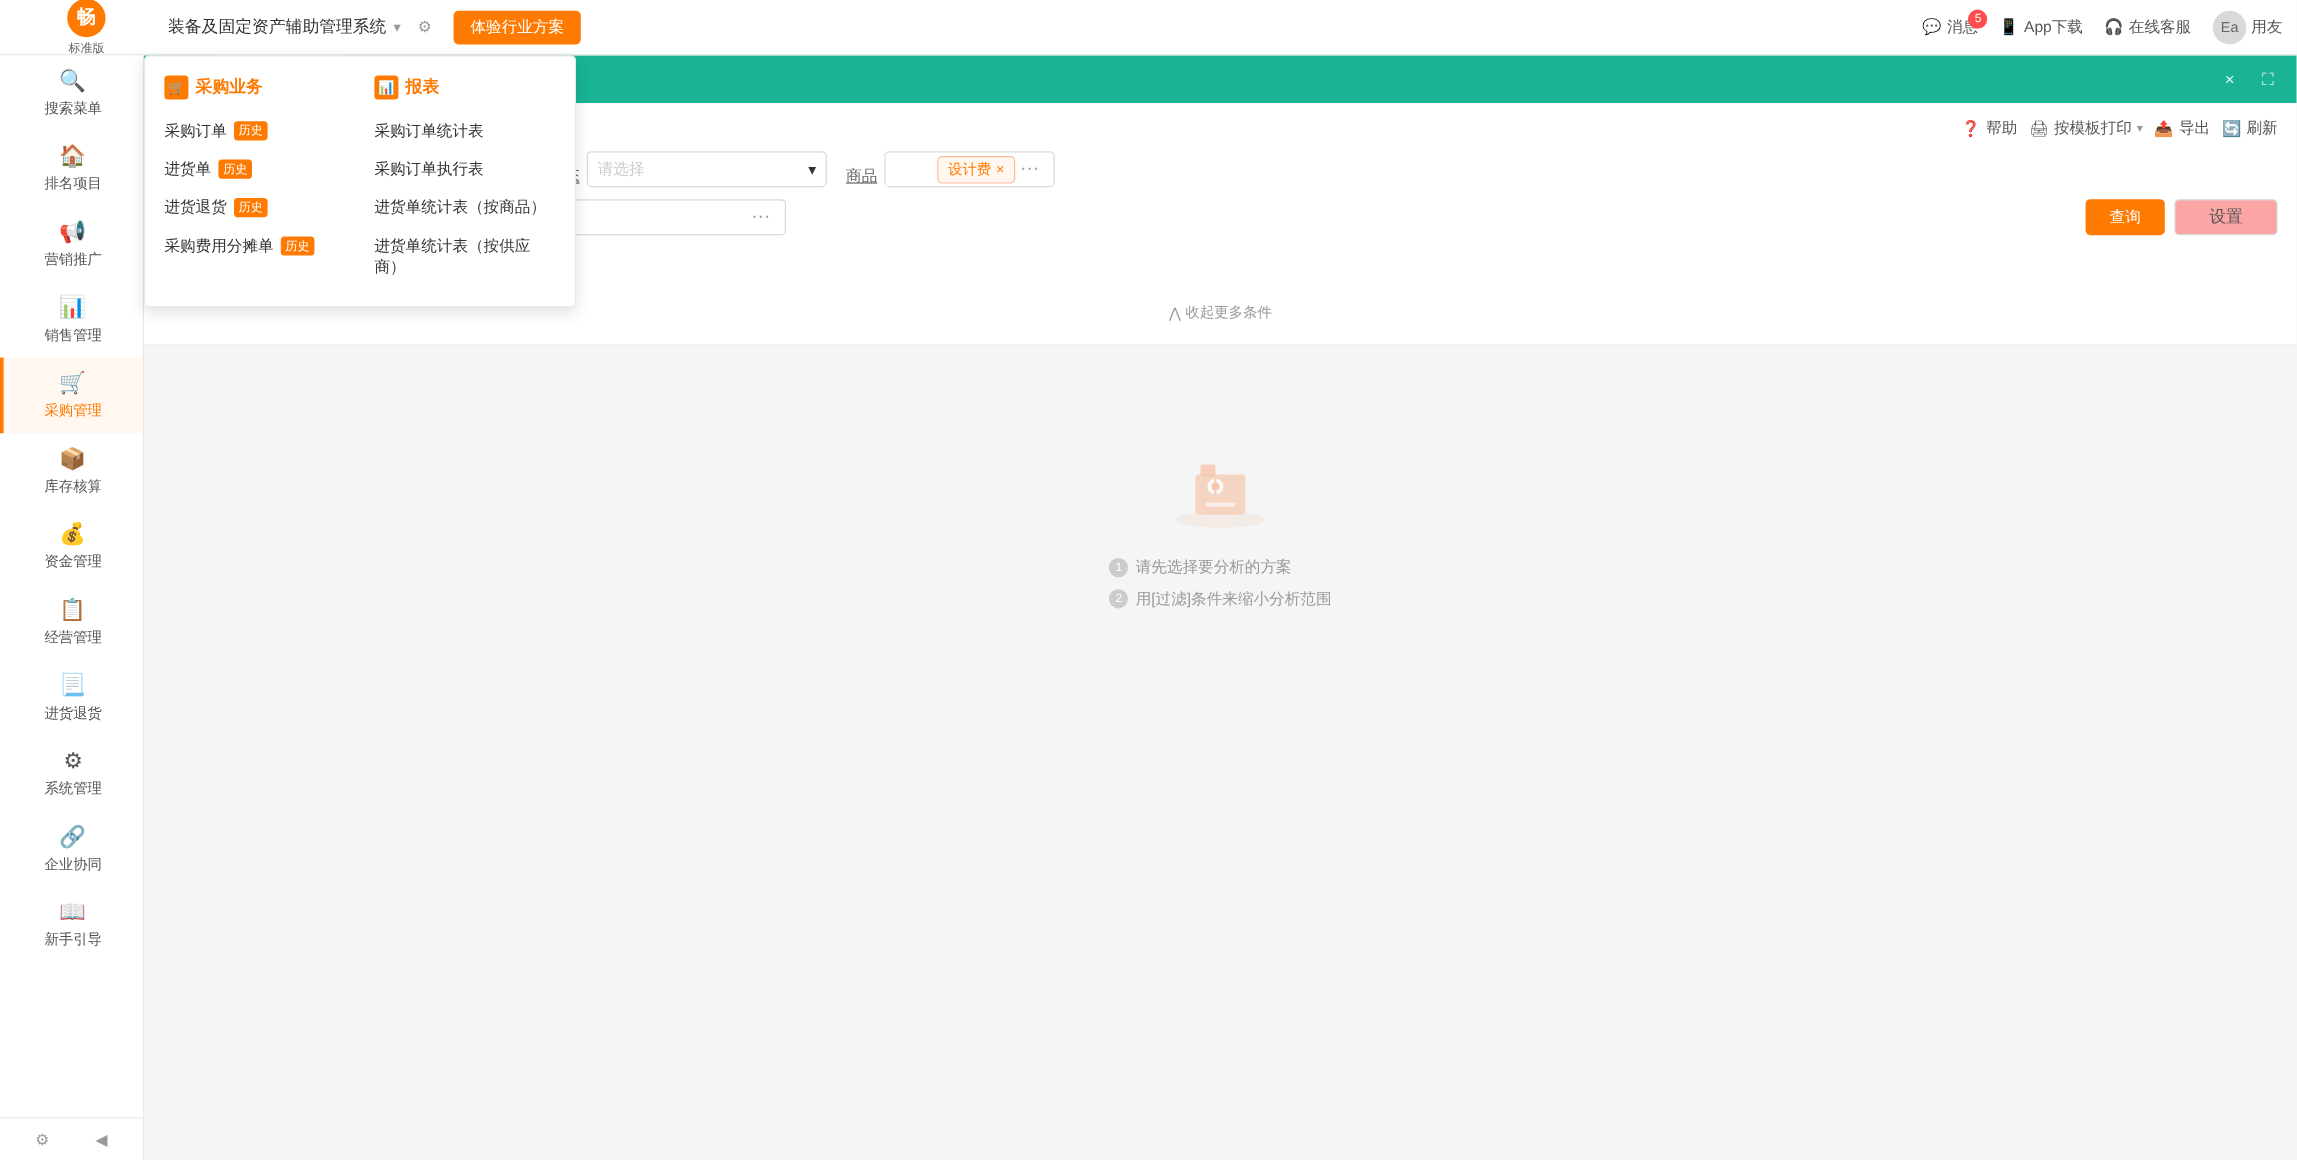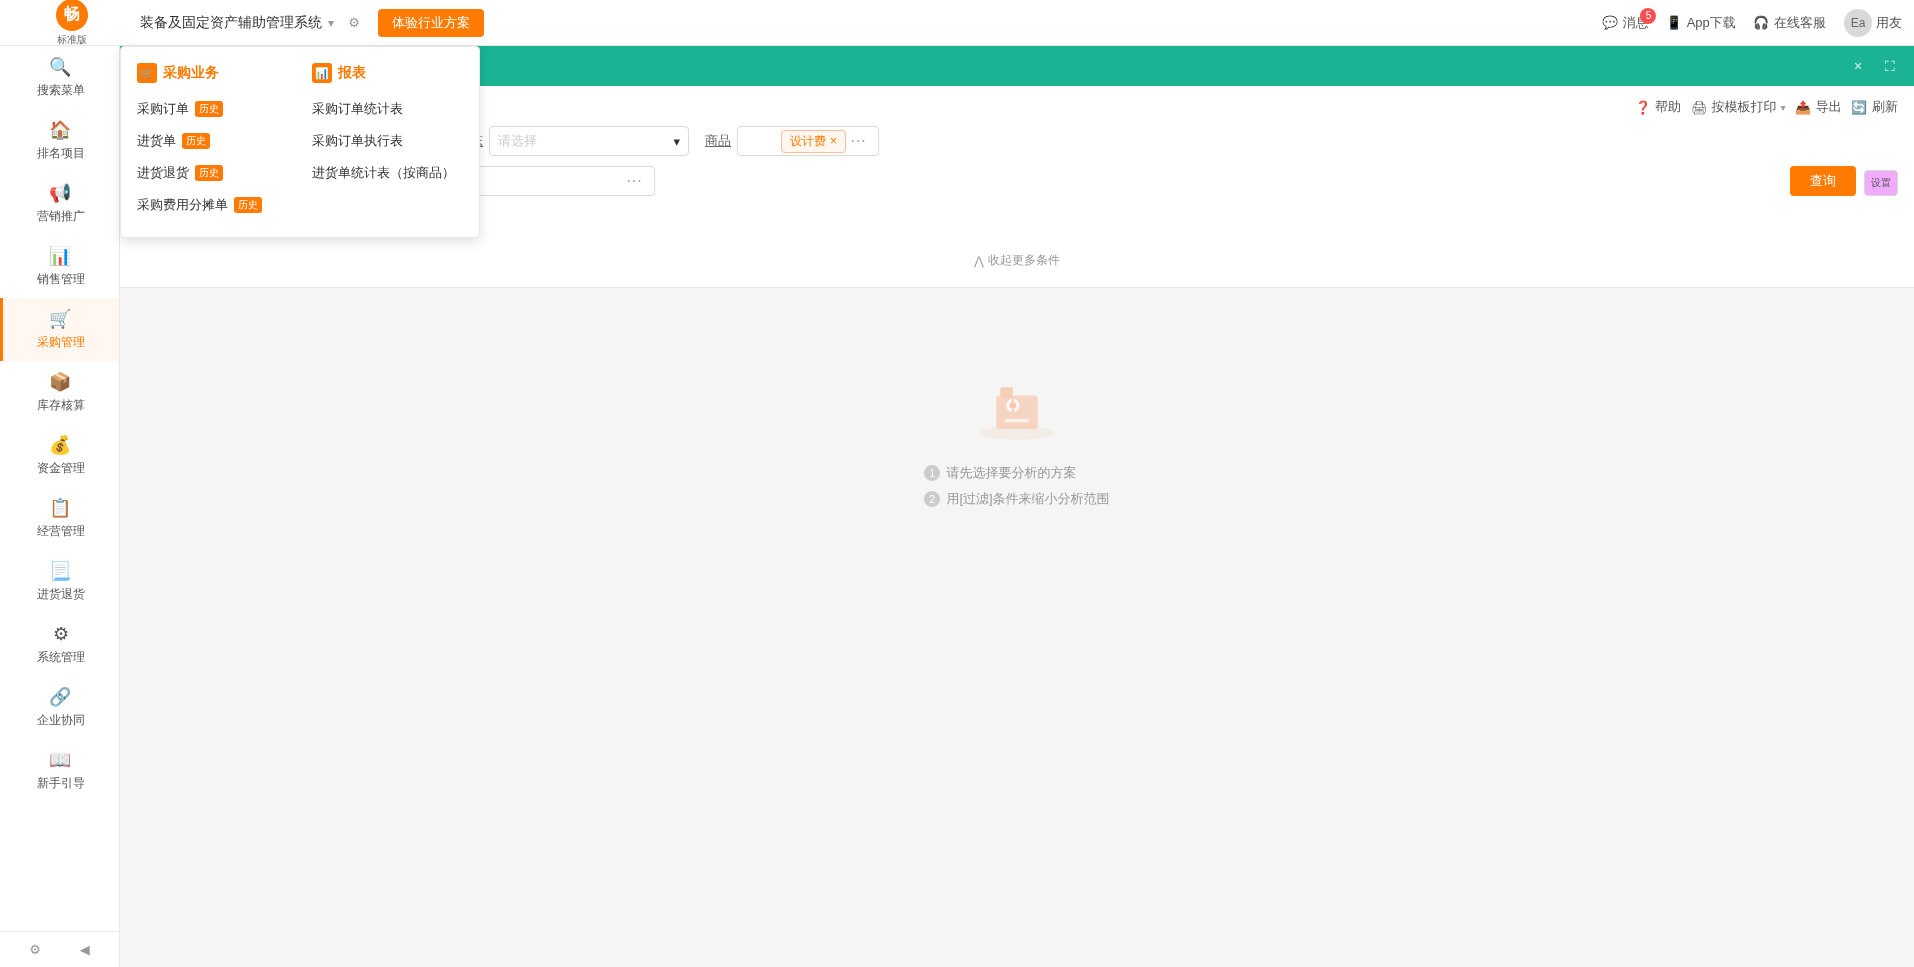--- a/index.html
+++ b/index.html
@@ -232,21 +232,21 @@
       align-items: center;
       gap: 16px;
       margin-bottom: 10px;
       flex-wrap: wrap;
     }
     .filter-row:last-child {
       margin-bottom: 0;
     }
     .filter-item {
       display: flex;
-      align-items: center;
+      align-items: flex-end;
       gap: 6px;
     }
     .filter-label {
       color: #666;
       font-size: 13px;
       white-space: nowrap;
       text-decoration: underline;
     }
     .filter-select {
       border: 1px solid #d9d9d9;
@@ -295,25 +295,25 @@
       background: #ff7a00;
       color: #fff;
       border: none;
       border-radius: 4px;
       padding: 6px 20px;
       font-size: 13px;
       cursor: pointer;
     }
     .settings-btn {
       border: 1px solid #d9d9d9;
-      background: #f0abfc;
+      background: #fca5a5;
       color: #555;
       border-radius: 4px;
-      padding: 5px 6px;
-      font-size: 10px;
+      padding: 5px 28px;
+      font-size: 14px;
       cursor: pointer;
     }
     .collapse-btn {
       display: flex;
       align-items: center;
       gap: 4px;
       color: #999;
       cursor: pointer;
       font-size: 12px;
       justify-content: center;
@@ -699,14 +699,17 @@
     </div>
     <div class="dropdown-item">
       <span>采购订单统计表</span>
     </div>
     <div class="dropdown-item">
       <span>采购订单执行表</span>
     </div>
     <div class="dropdown-item">
       <span>进货单统计表（按商品）</span>
     </div>
+    <div class="dropdown-item">
+      <span>进货单统计表（按供应商）</span>
+    </div>
   </div>
 </div>
 
 </body></html>

